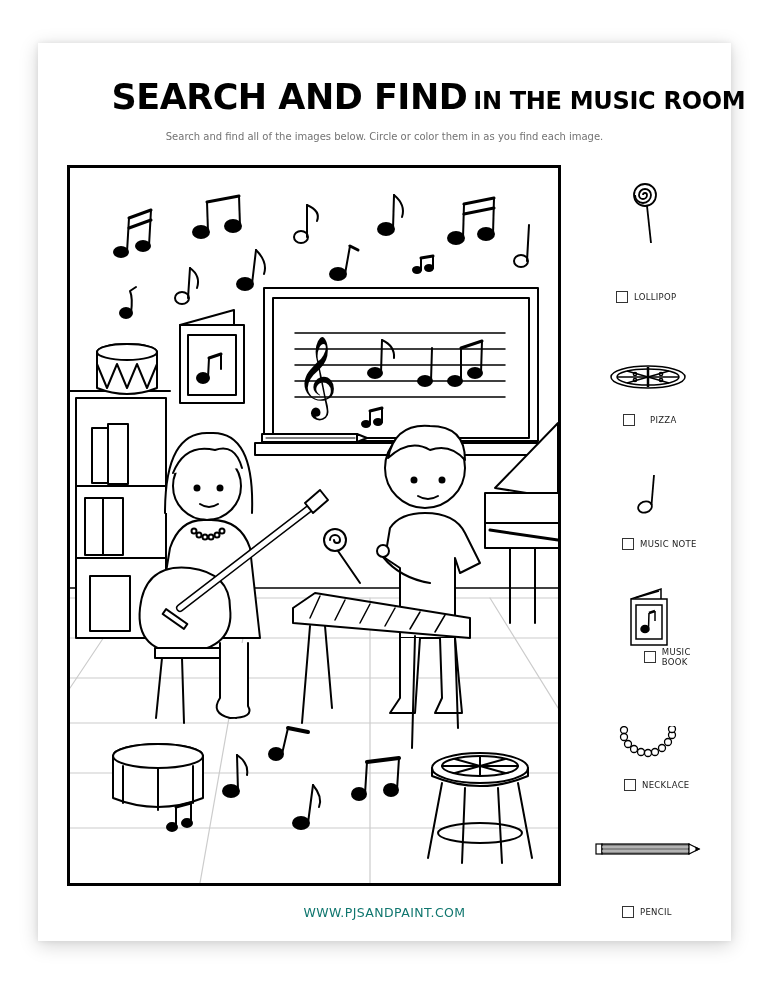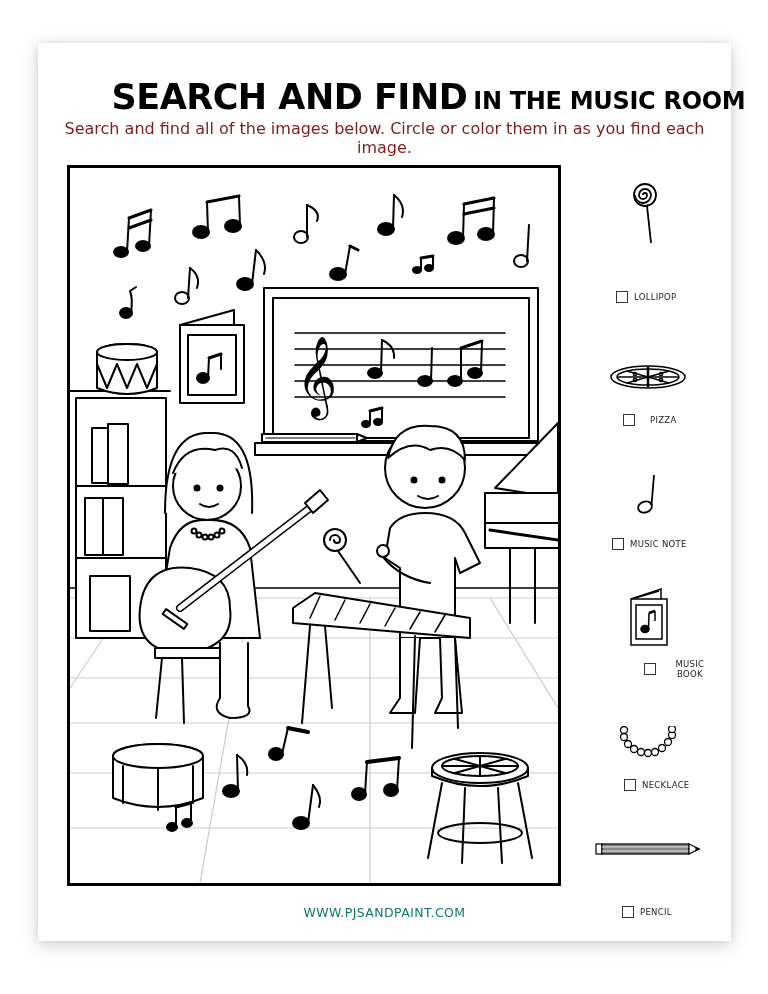--- a/index.html
+++ b/index.html
@@ -18,29 +18,29 @@
   }
   .title .big {
     font-family: "DejaVu Sans", sans-serif; font-weight: bold; font-size: 35px;
     letter-spacing: -0.5px;
   }
   .title .small {
     font-family: "DejaVu Sans", sans-serif; font-weight: bold; font-size: 24px;
     letter-spacing: -0.3px; margin-left: 6px;
   }
   .subtitle {
-    position: absolute; left: 0; top: 76px; width: 100%; text-align: center;
-    font-family: "DejaVu Sans", sans-serif; font-size: 16px; color: #7f1d1d;
+    position: absolute; left: 0; top: 88px; width: 100%; text-align: center;
+    font-family: "DejaVu Sans", sans-serif; font-size: 10px; color: #737373;
   }
   .scene {
     position: absolute; left: 29px; top: 122px; width: 494px; height: 721px;
     border: 3px solid #000; box-sizing: border-box; overflow: hidden; background: #fff;
   }
   .scene svg { position: absolute; left: 0; top: 0; }
-  .sidebar { position: absolute; left: 540px; top: 130px; width: 140px; height: 720px; text-align: center; }
+  .sidebar { position: absolute; left: 540px; top: 130px; width: 140px; height: 720px; }
   .item { position: absolute; left: 0; width: 140px; }
   .item .pic { position: absolute; left: 0; width: 140px; display: flex; justify-content: center; }
   .item .check {
     position: absolute; display: flex; align-items: center; gap: 6px;
     font-family: "DejaVu Sans", sans-serif; font-size: 8.5px; color: #222; letter-spacing: 0.3px;
   }
   .box { width: 12px; height: 12px; border: 1.2px solid #333; box-sizing: border-box; background: #fff; display: inline-block; }
   .footer {
     position: absolute; left: 0; top: 862px; width: 100%; text-align: center;
     font-family: "DejaVu Sans", sans-serif; font-size: 12.5px; color: #0f766e; letter-spacing: 0.4px;
@@ -379,40 +379,40 @@
       </div>
     </div>
 
     <div class="item" style="top:295px;">
       <div class="pic" style="top:5px;">
         <svg width="24" height="42" viewBox="0 0 24 42" fill="none" stroke="#000" stroke-width="1.8">
             <ellipse cx="9" cy="34" rx="7" ry="5.5" transform="rotate(-20 9 34)"></ellipse>
             <line x1="15.5" y1="32" x2="18" y2="2"></line>
           </svg>
       </div>
-      <div class="check" style="left:34px; top:70px;">
+      <div class="check" style="left:44px; top:70px;">
         <span class="box"></span>
         <span>MUSIC NOTE</span>
       </div>
     </div>
 
     <div class="item" style="top:412px;">
       <div class="pic" style="top:0px;">
         <svg width="42" height="62" viewBox="0 0 42 62" fill="none" stroke="#000" stroke-width="1.5">
             <path d="M4 14 L34 4 L34 14"></path>
             <path d="M8 13 L32 6"></path>
             <rect x="4" y="14" width="36" height="46" fill="#fff"></rect>
             <rect x="9" y="20" width="26" height="34"></rect>
             <ellipse cx="18" cy="44" rx="4" ry="3.5" fill="#000"></ellipse>
             <line x1="21.5" y1="43" x2="22" y2="28"></line>
             <line x1="22" y1="28" x2="28" y2="26" stroke-width="2.5"></line>
             <line x1="28" y1="26" x2="28" y2="36"></line>
           </svg>
       </div>
-      <div class="check" style="left:30px; top:74px;padding-left:36px;">
+      <div class="check" style="left:30px; top:62px;padding-left:36px;">
         <span class="box"></span>
         <span>MUSIC BOOK</span>
       </div>
     </div>
 
     <div class="item" style="top:550px;">
       <div class="pic" style="top:3px;">
         <svg width="60" height="32" viewBox="0 0 60 32" fill="#fff" stroke="#000" stroke-width="1.3">
             <circle cx="6" cy="4" r="3.5"></circle>
             <circle cx="6" cy="11" r="3.5"></circle>

